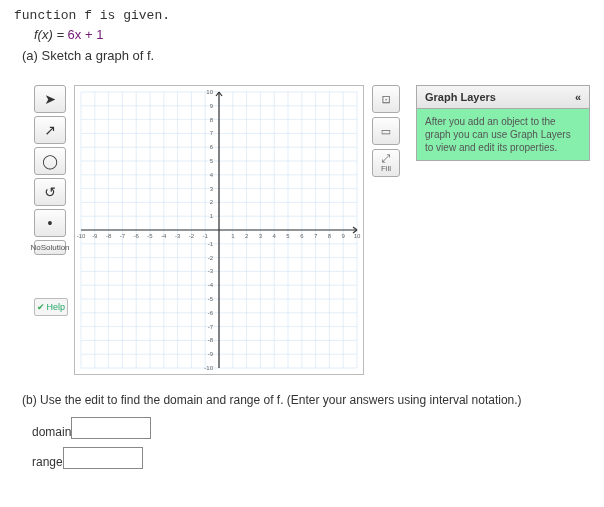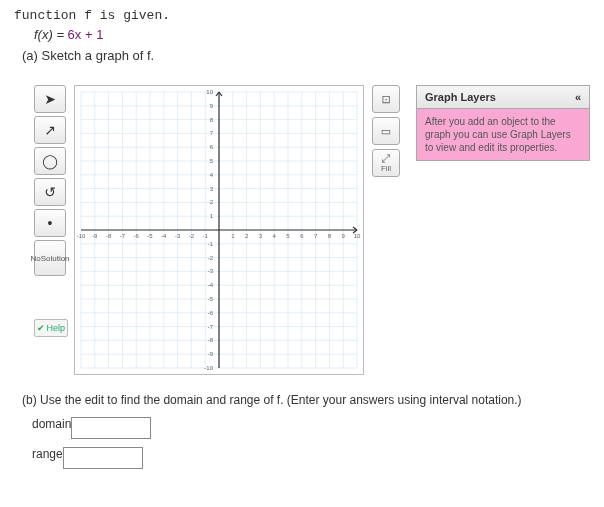--- a/index.html
+++ b/index.html
@@ -5,36 +5,36 @@
   * { box-sizing: border-box; margin: 0; padding: 0; }
   body { font-family: Arial, sans-serif; font-size: 13px; color: #333; background: #fff; width: 604px; height: 507px; padding: 8px 14px; }
   .problem-text { margin-bottom: 4px; font-family: Liberation Mono, monospace; }
   .fn-line { margin: 4px 0 6px 20px; font-style: italic; }
   .fn-line .fx { font-style: italic; }
   .fn-line .eq { color: #701a75; font-style: normal; }
   .part-a { margin: 4px 0 22px 8px; }
   .graph-area { display: flex; gap: 6px; margin-left: 20px; }
   .toolbar { display: flex; flex-direction: column; gap: 3px; width: 34px; }
   .tool-btn { width: 32px; height: 28px; border: 1px solid #aaa; background: linear-gradient(#fdfdfd,#e9e9e9); border-radius: 3px; display: flex; align-items: center; justify-content: center; font-size: 14px; cursor: pointer; }
-  .tool-btn.small-txt { font-size: 8px; line-height: 9px; text-align: center; color: #555; height: 36px; }
+  .tool-btn.small-txt { font-size: 8px; line-height: 9px; text-align: center; color: #555; height: 15px; }
   .help-btn { margin-top: 40px; width: 34px; height: 18px; font-size: 9px; color: #2a6; border:1px solid #bbb; background:#f5f5f5; border-radius:2px; display:flex; align-items:center; justify-content:center; cursor:pointer; }
   .help-btn .hicon { color:#3a5; margin-right:2px; }
   .canvas-wrap { border: 1px solid #bbb; background: #fff; width: 290px; padding: 2px; }
   svg.grid { display:block; }
   .brand { font-size: 10px; text-align: right; color: #555; padding-right: 12px; margin-top: 2px; }
   .brand b { color:#000; }
   .brand .assign { color:#c33; font-weight:bold; }
   .rtoolbar { display:flex; flex-direction:column; gap:4px; width:30px; margin-left:2px; }
   .rtool { width:28px; height:28px; border:1px solid #aaa; background:linear-gradient(#fdfdfd,#e9e9e9); border-radius:3px; font-size:8px; display:flex; flex-direction:column; align-items:center; justify-content:center; color:#666; cursor:pointer; }
   .rtool .ico { font-size:11px; line-height:11px; }
   .layers-panel { margin-left: 10px; width: 188px; }
   .layers-head { background: linear-gradient(#f5f5f5,#e4e4e4); border:1px solid #aaa; padding:5px 8px; font-size:11px; font-weight:bold; display:flex; justify-content:space-between; align-items:center; }
-  .layers-body { border:1px solid #aaa; border-top:none; background:#f9a8d4; padding:6px 8px; font-size:10px; color:#555; line-height:13px; }
+  .layers-body { border:1px solid #aaa; border-top:none; background:#86efac; padding:6px 8px; font-size:10px; color:#555; line-height:13px; }
   .part-b { margin: 18px 0 10px 8px; font-size: 12px; }
-  .answer-row { display:flex; align-items:flex-start; gap:0; margin: 8px 0 8px 18px; font-size:12px; }
+  .answer-row { display:flex; align-items:flex-end; gap:0; margin: 8px 0 8px 18px; font-size:12px; }
   .answer-row input { width:80px; height:22px; border:1px solid #888; background:#fff; }
 </style>
 </head>
 <body>
 
 <div class="problem-text">function f is given.</div>
 <div class="fn-line">
   <span class="fx">f(x) = </span><span class="eq">6x + 1</span>
 </div>
 <div class="part-a">(a) Sketch a graph of f.</div>

